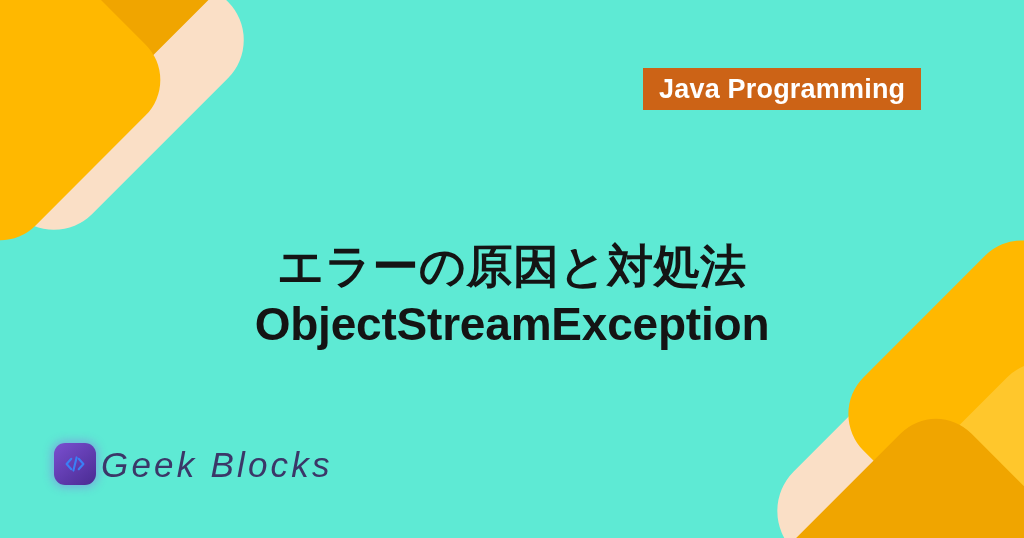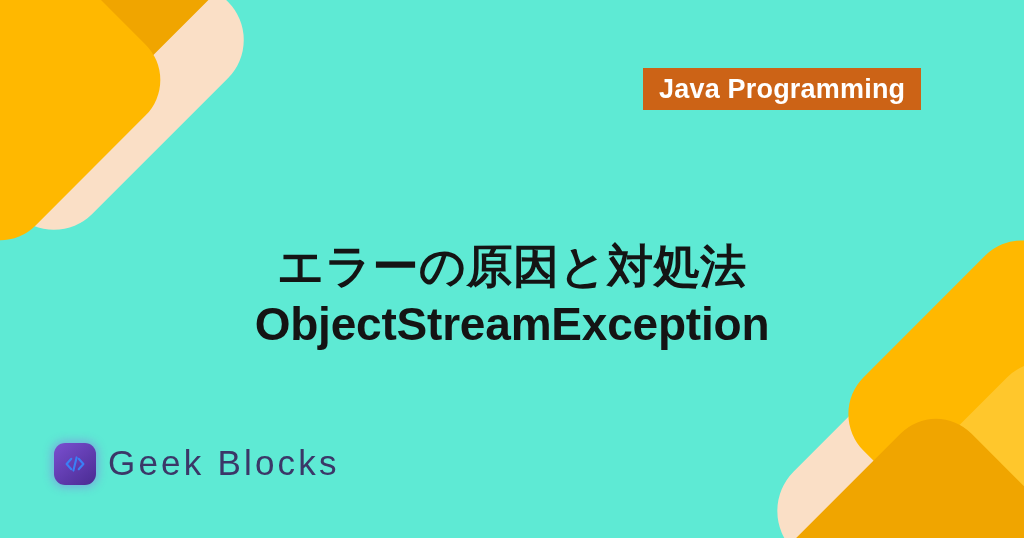--- a/index.html
+++ b/index.html
@@ -129,22 +129,23 @@
   .title .line-jp {
     letter-spacing: 0.5px;
   }
 
   
   .logo {
     position: absolute;
     left: 54px;
     top: 443px;
     display: flex;
-    align-items: flex-start;
-    gap: 12px;
+    align-items: flex-end;
+    gap: 5px;
+    font-style: italic;
   }
   .logo-mark {
     position: relative;
     width: 42px;
     height: 42px;
     border-radius: 11px;
     background: linear-gradient(140deg, #7a4fd0 0%, #5d37ad 48%, #4a2b92 100%);
     box-shadow: 0 0 10px 2px rgba(150, 90, 230, 0.45);
     display: flex;
     align-items: center;

